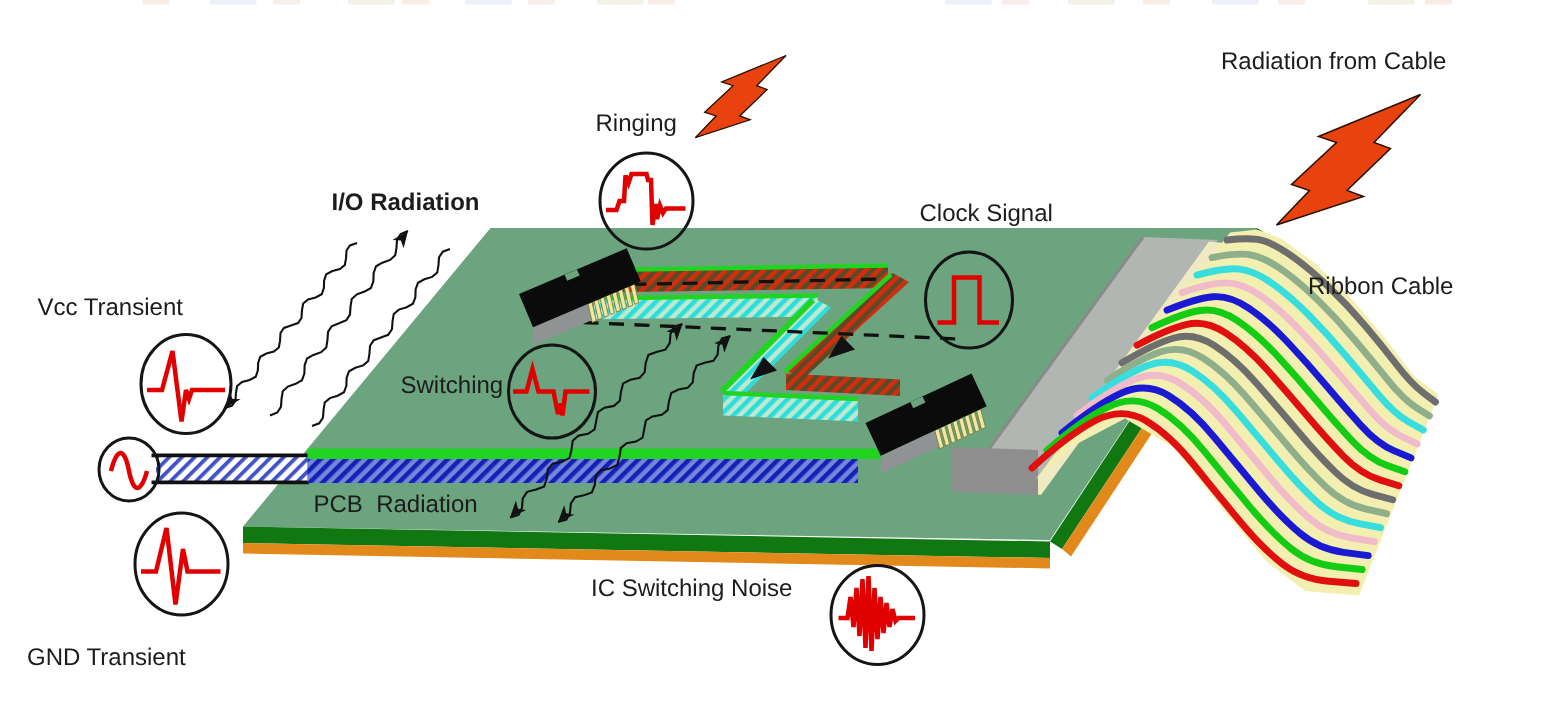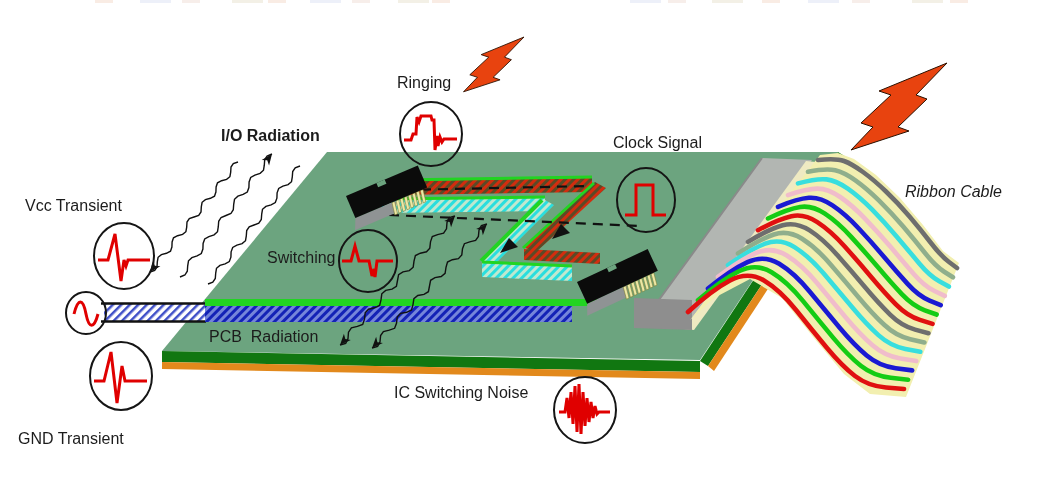--- a/index.html
+++ b/index.html
@@ -9,21 +9,21 @@
   .lbl{position:absolute;font-size:16px;line-height:18px;color:#1c1c1c;white-space:pre;}
   .lbl-vcc{left:25px;top:197px;}
   .lbl-gnd{left:18px;top:414px;margin-top:16px;}
   .lbl-io{left:221px;top:127px;font-weight:bold;}
   .lbl-ringing{left:397px;top:74px;}
   .lbl-crosstalk{left:267px;top:249px;}
   .lbl-pcb{left:209px;top:328px;text-align:center;}
   .lbl-icnoise{left:394px;top:384px;}
   .lbl-clock{left:613px;top:134px;}
   .lbl-radcable{left:814px;top:33px;}
-  .lbl-ribbon{left:905px;top:183px;font-style:italic;}
+  .lbl-ribbon{left:872px;top:183px;}
 </style>
 </head>
 <body>
 
 <div id="stage">
   <svg id="art" width="1037" height="478" viewBox="0 0 1037 478">
     <defs>
       <pattern id="hatchRed" width="6" height="6" patternUnits="userSpaceOnUse" patternTransform="rotate(45)">
         <rect width="6" height="6" fill="#5C4A26"></rect>
           <rect width="3" height="6" fill="#D32C0E"></rect>
@@ -193,14 +193,15 @@
   </svg>
 
   <div class="lbl lbl-vcc">Vcc Transient</div>
   <div class="lbl lbl-gnd">GND Transient</div>
   <div class="lbl lbl-io">I/O Radiation</div>
   <div class="lbl lbl-ringing">Ringing</div>
   <div class="lbl lbl-crosstalk">Switching</div>
   <div class="lbl lbl-pcb">PCB  Radiation</div>
   <div class="lbl lbl-icnoise">IC Switching Noise</div>
   <div class="lbl lbl-clock">Clock Signal</div>
+  <div class="lbl lbl-radcable">Radiation from Cable</div>
   <div class="lbl lbl-ribbon">Ribbon Cable</div>
 </div>
 
 </body></html>

